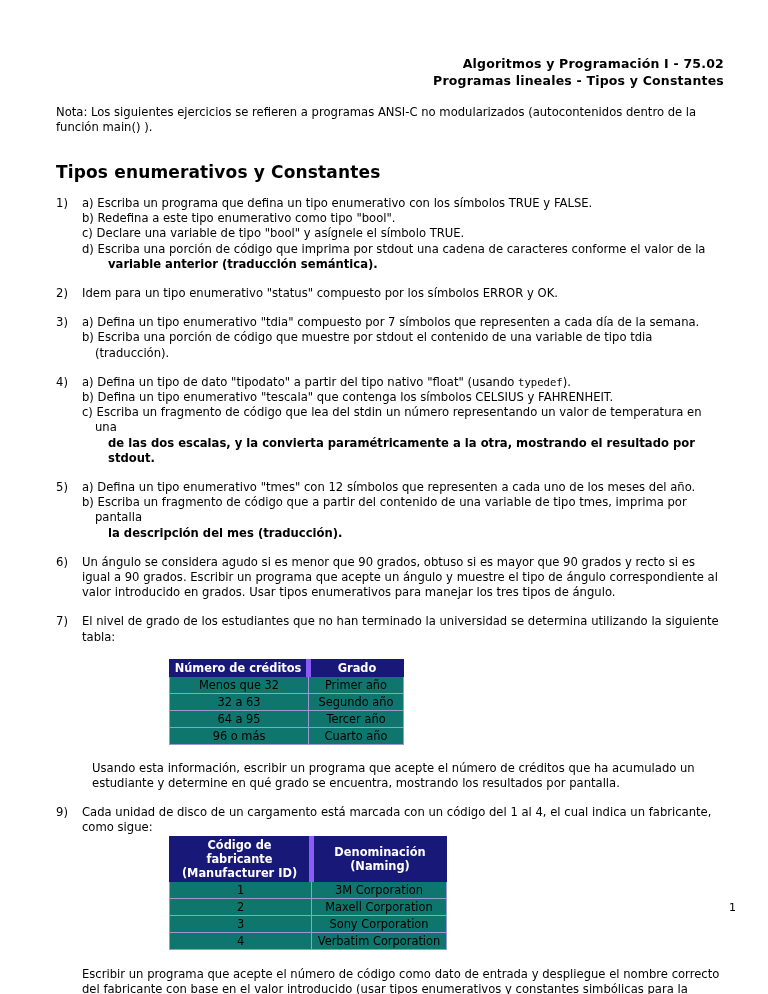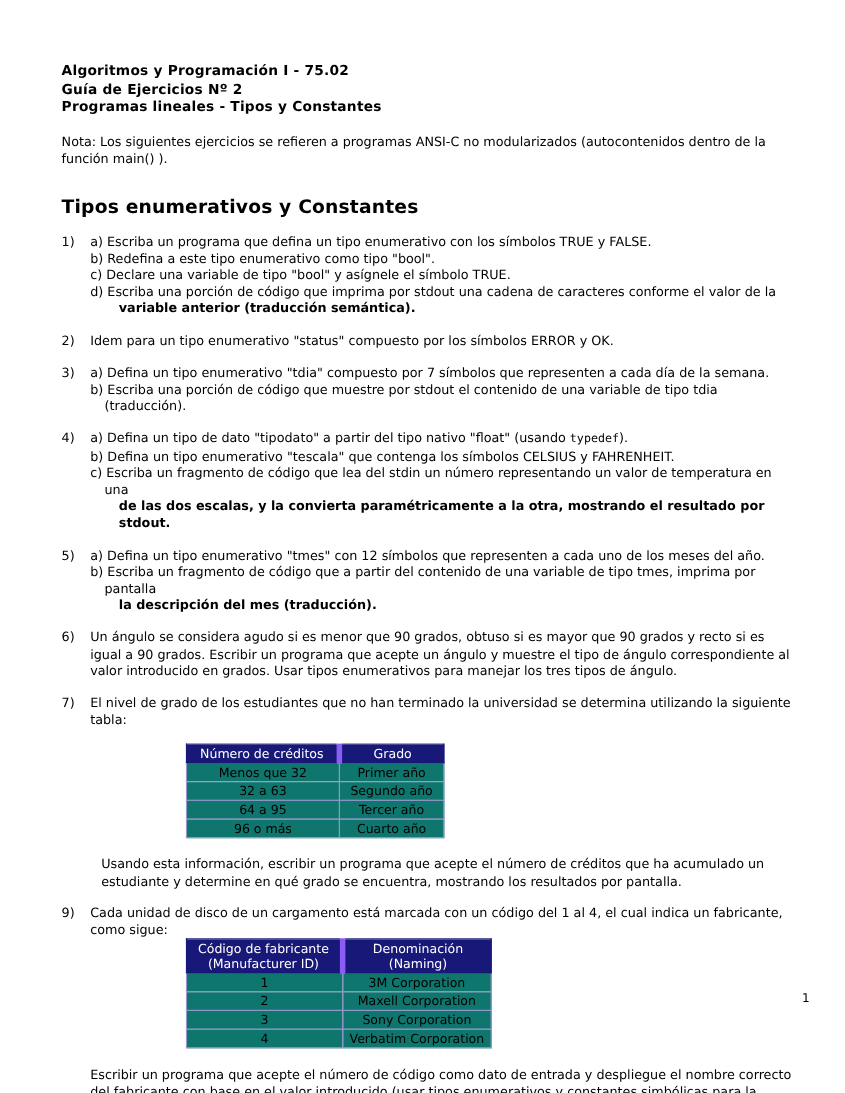--- a/index.html
+++ b/index.html
@@ -28,21 +28,21 @@
     width: 668px;
   }
 
   
   .title-block {
     font-weight: bold;
     font-size: 12.5px;
     line-height: 16.5px;
     letter-spacing: 0.2px;
   }
-  .title-line { white-space: nowrap; }
+  .title-line { white-space: nowrap; text-align: right; }
 
   
   .nota {
     margin-top: 16px;
     font-size: 11.6px;
     line-height: 15px;
     width: 660px;
   }
   .section-head {
     margin-top: 27px;
@@ -79,21 +79,21 @@
     font-size: 10.6px;
   }
   .tbl {
     border-collapse: collapse;
     font-size: 11.4px;
     table-layout: fixed;
   }
   .tbl th {
     background: #181878;
     color: #ffffff;
-    font-weight: normal;
+    font-weight: bold;
     text-align: center;
     padding: 1px 4px;
     line-height: 14px;
     border: 1px solid #181878;
   }
   .tbl th .hdr-sub { display: block; }
   .tbl td {
     text-align: center;
     padding: 1px 4px;
     line-height: 14px;
@@ -135,21 +135,20 @@
   }
 </style>
 </head>
 <body>
 
 <div class="page">
   <div class="content">
 
     <div class="title-block">
       <div class="title-line">Algoritmos y Programación I - 75.02</div>
-      <div class="title-line">Guía de Ejercicios Nº 2</div>
       <div class="title-line">Programas lineales - Tipos y Constantes</div>
     </div>
 
     <div class="nota">Nota: Los siguientes ejercicios se refieren a programas ANSI-C no modularizados (autocontenidos dentro de la función main() ).</div>
 
     <div class="section-head">Tipos enumerativos y Constantes</div>
 
     <div class="ex">
       <div class="ex-num">1)</div>
       <div class="ex-body">

